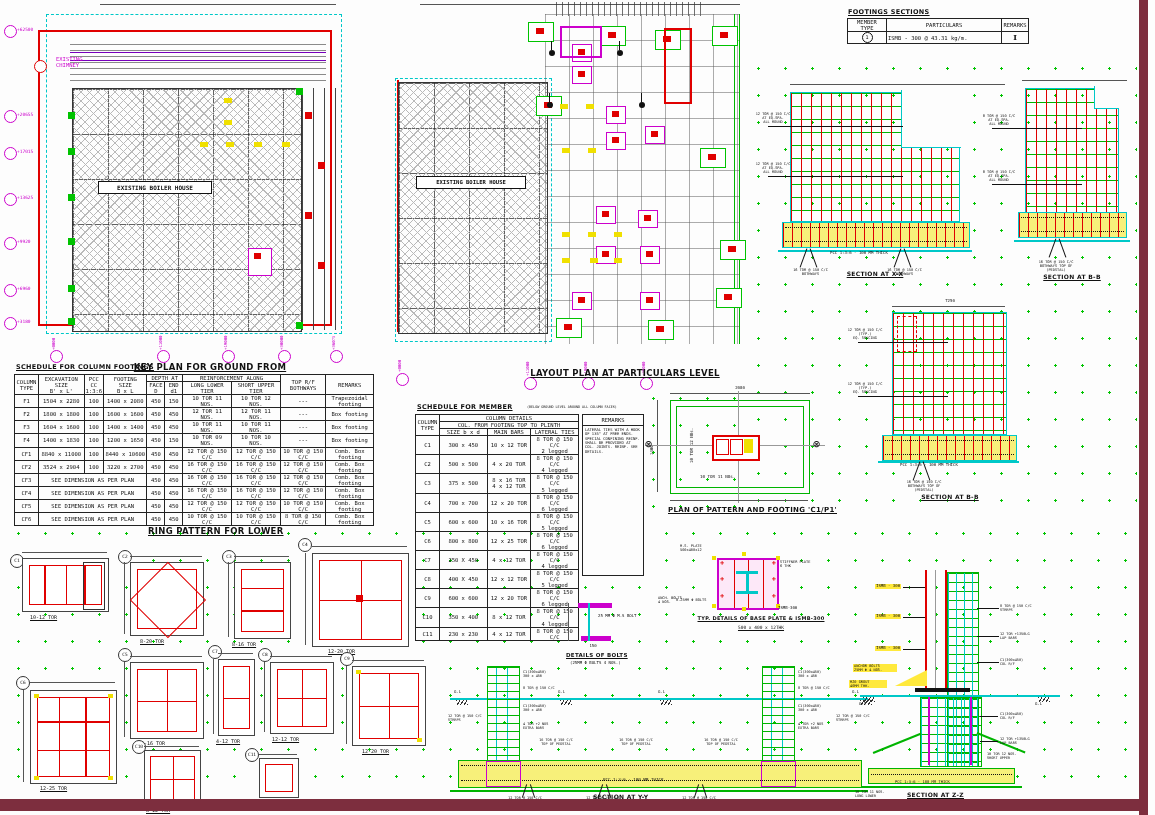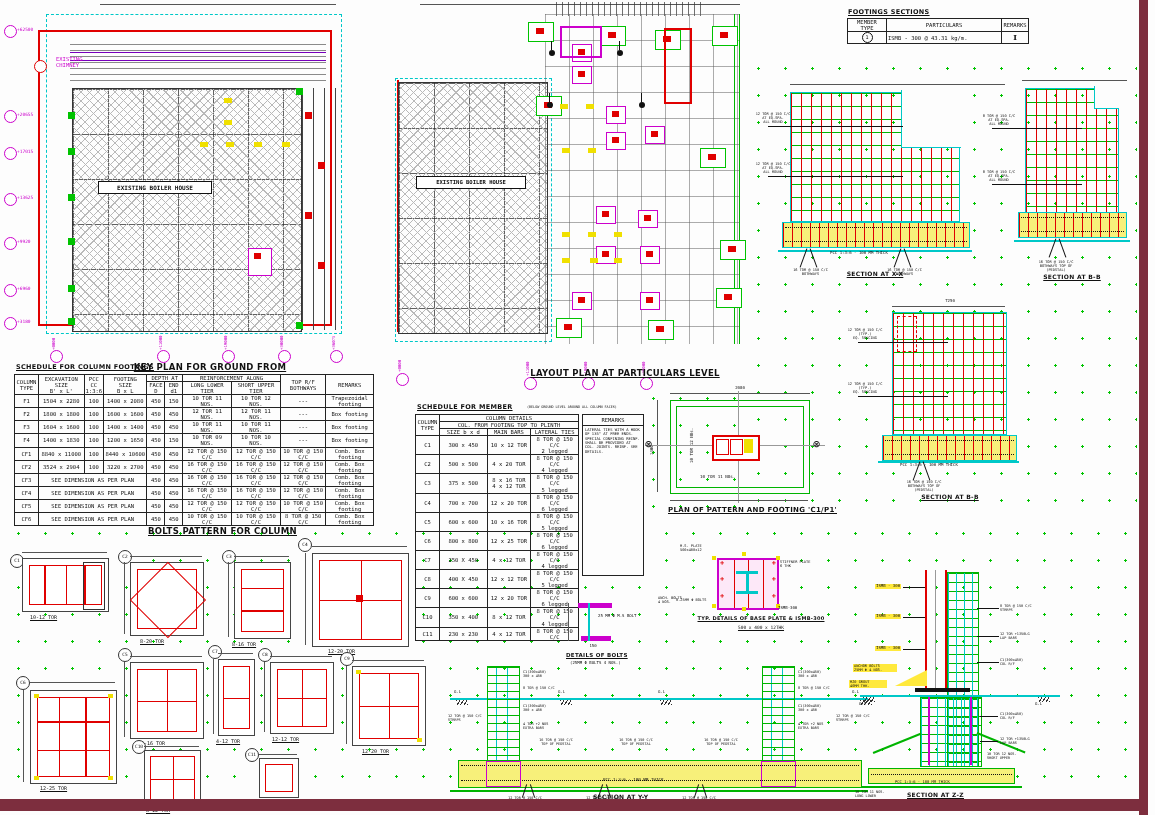--- a/index.html
+++ b/index.html
@@ -631,21 +631,21 @@
       <div style="position:absolute;left:2px;top:2px;width:11px;height:14px;border:1.2px solid #e00000;"></div>
       <div style="position:absolute;left:16px;top:2px;width:11px;height:14px;border:1.2px solid #e00000;"></div>
       <div style="position:absolute;left:30px;top:2px;width:9px;height:14px;background:#f0e000;"></div>
     </div>
     <div class="t vtxt" style="left:45px;top:32px;font-size:4.2px;height:46px;">10 TOR 12 NOs.</div>
     <div class="t" style="left:55px;top:90px;font-size:4.2px;">10 TOR 11 NOs.</div>
     <div class="dimt a" style="left:25px;top:115px;width:138px;"></div>
     <div class="t ttl c" style="left:0px;top:121px;width:215px;font-size:7px;">PLAN OF PATTERN AND FOOTING 'C1/P1'</div>
   </div>
 
-  <div class="t ttl" style="left:148px;top:527px;font-size:8.5px;">BOLTS PATTERN FOR COLUMN</div>
+  <div class="t ttl" style="left:148px;top:527px;font-size:8.5px;">RING PATTERN FOR LOWER</div>
 
   <div class="a" style="left:10px;top:548px;width:110px;height:80px;">
     <span class="rbub" style="left:0;top:6px;">C1</span>
     <div class="dimt a" style="left:12px;top:4px;width:85px;"></div>
     <div class="ring-outer" style="left:12px;top:10px;width:85px;height:52px;">
       <div class="ri"></div>
       <div class="rl" style="left:25%;top:6px;bottom:6px;width:1.4px;"></div>
       <div class="rl" style="left:50%;top:6px;bottom:6px;width:1.4px;"></div>
       <div class="rl" style="left:72%;top:6px;bottom:6px;width:1.4px;"></div>
       <div style="position:absolute;right:3px;top:3px;width:20px;height:46px;border:1px solid #333;"></div>

